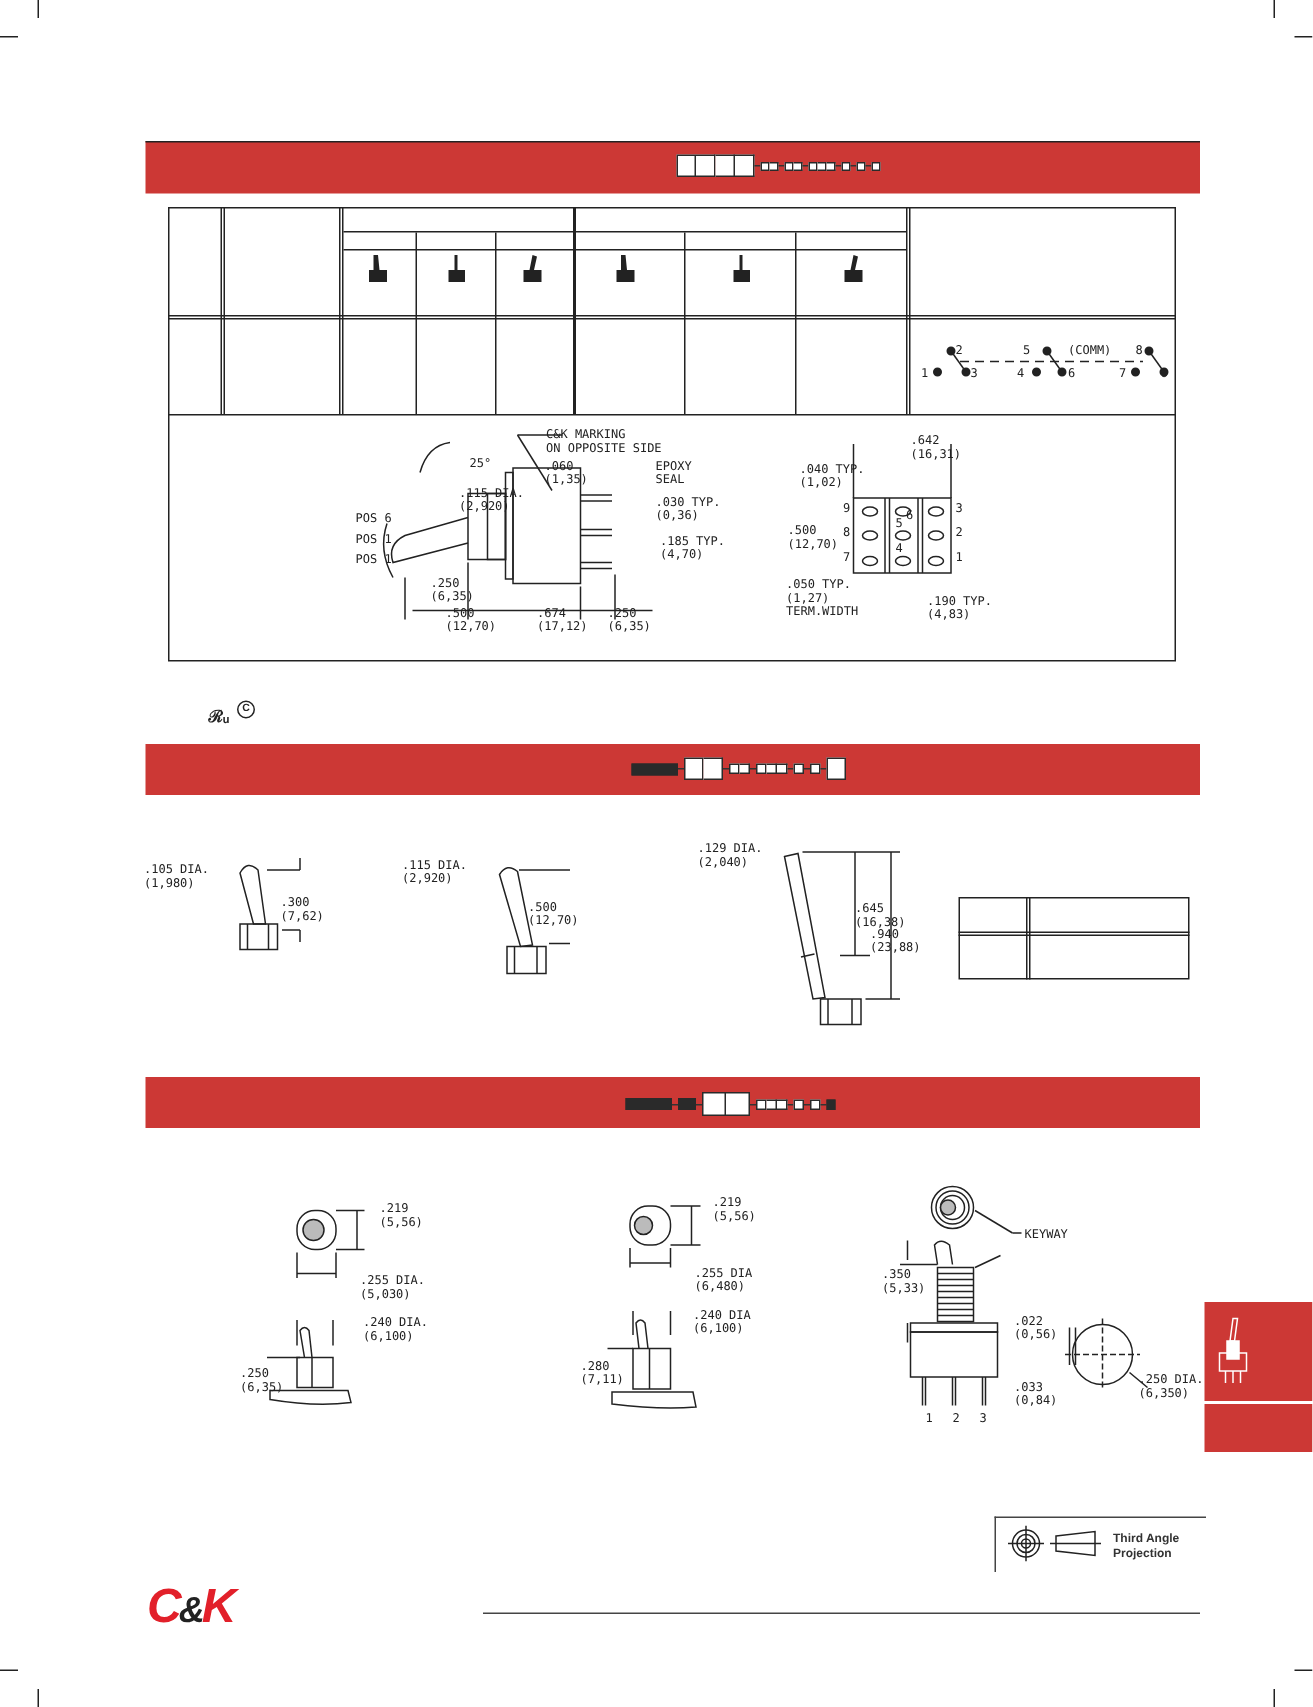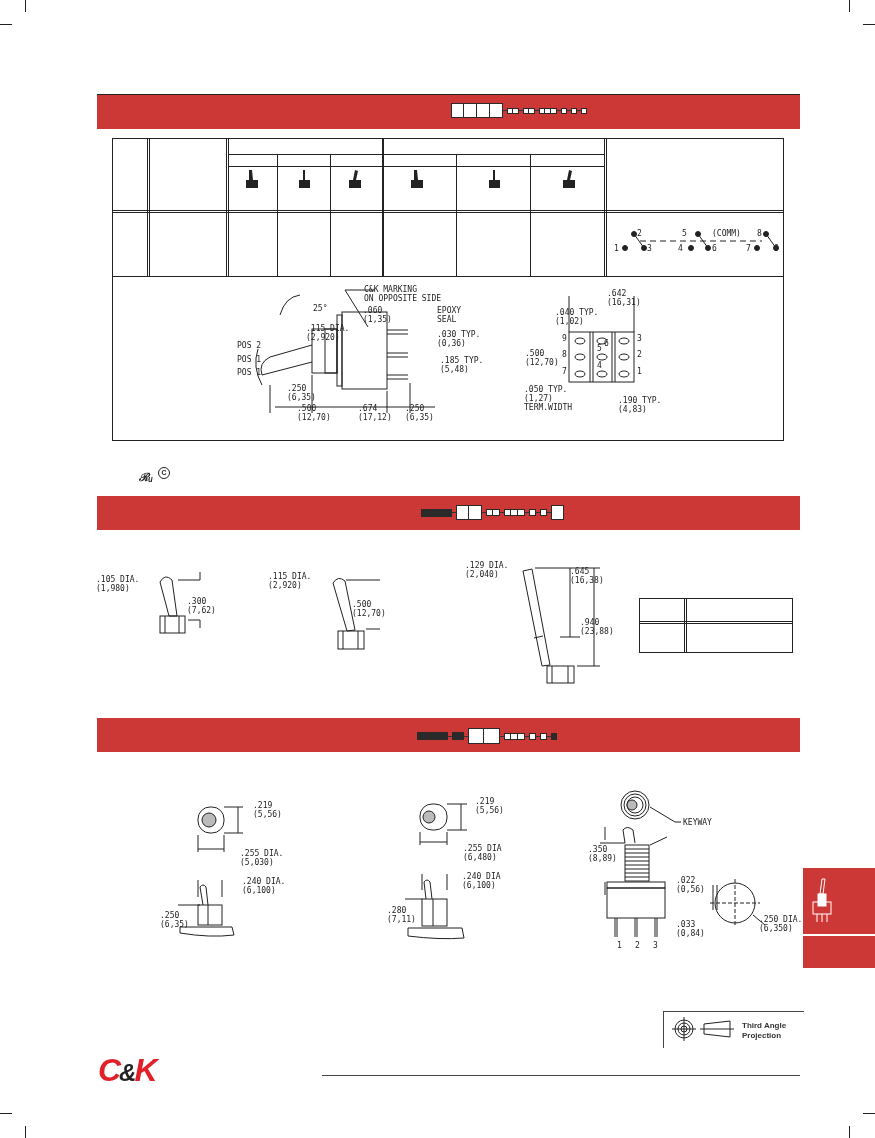--- a/index.html
+++ b/index.html
@@ -141,36 +141,36 @@
     <line x1="145" y1="5" x2="115" y2="5"></line>
       <line x1="115" y1="5" x2="138" y2="42"></line>
     <line x1="45" y1="122" x2="205" y2="122"></line>
     <line x1="40" y1="100" x2="40" y2="128"></line>
       <line x1="82" y1="90" x2="82" y2="128"></line>
     <line x1="157" y1="106" x2="157" y2="128"></line>
       <line x1="180" y1="98" x2="180" y2="128"></line>
     <path d="M70 10 Q55 12 50 30"></path>
   </g>
 </svg>
-<div class="abs mono" style="left:237px;top:341px">POS 2</div>
+<div class="abs mono" style="left:237px;top:341px">POS 6</div>
 <div class="abs mono" style="left:237px;top:355px">POS 1</div>
 <div class="abs mono" style="left:237px;top:368px">POS 1</div>
 <div class="abs mono" style="left:313px;top:304px">25°</div>
 <div class="abs mono" style="left:364px;top:285px">C&amp;K MARKING
 ON OPPOSITE SIDE</div>
 <div class="abs mono" style="left:363px;top:306px">.060
 (1,35)</div>
 <div class="abs mono" style="left:437px;top:306px">EPOXY
 SEAL</div>
 <div class="abs mono" style="left:306px;top:324px">.115 DIA.
 (2,920)</div>
 <div class="abs mono" style="left:437px;top:330px">.030 TYP.
 (0,36)</div>
 <div class="abs mono" style="left:440px;top:356px">.185 TYP.
-(5,48)</div>
+(4,70)</div>
 <div class="abs mono" style="left:287px;top:384px">.250
 (6,35)</div>
 <div class="abs mono" style="left:297px;top:404px">.500
 (12,70)</div>
 <div class="abs mono" style="left:358px;top:404px">.674
 (17,12)</div>
 <div class="abs mono" style="left:405px;top:404px">.250
 (6,35)</div>
 
 <svg class="abs" style="left:560px;top:290px" width="90" height="110">
@@ -189,40 +189,40 @@
       <ellipse cx="42" cy="67" rx="5" ry="3"></ellipse>
       <ellipse cx="64" cy="67" rx="5" ry="3"></ellipse>
     <ellipse cx="20" cy="84" rx="5" ry="3"></ellipse>
       <ellipse cx="42" cy="84" rx="5" ry="3"></ellipse>
       <ellipse cx="64" cy="84" rx="5" ry="3"></ellipse>
   </g>
 </svg>
 <div class="abs mono" style="left:590px;top:289px"></div>
 <div class="abs mono" style="left:607px;top:289px">.642
 (16,31)</div>
-<div class="abs mono" style="left:555px;top:308px">.040 TYP.
+<div class="abs mono" style="left:533px;top:308px">.040 TYP.
 (1,02)</div>
 <div class="abs mono" style="left:525px;top:349px">.500
 (12,70)</div>
 <div class="abs mono" style="left:524px;top:385px">.050 TYP.
 (1,27)
 TERM.WIDTH</div>
 <div class="abs mono" style="left:618px;top:396px">.190 TYP.
 (4,83)</div>
 <div class="abs mono" style="left:562px;top:334px">9</div>
 <div class="abs mono" style="left:562px;top:350px">8</div>
 <div class="abs mono" style="left:562px;top:367px">7</div>
 <div class="abs mono" style="left:637px;top:334px">3</div>
 <div class="abs mono" style="left:637px;top:350px">2</div>
 <div class="abs mono" style="left:637px;top:367px">1</div>
 <div class="abs mono" style="left:604px;top:339px">6</div>
 <div class="abs mono" style="left:597px;top:344px">5</div>
 <div class="abs mono" style="left:597px;top:361px">4</div>
 
-<div class="abs cert" style="left:139px;top:469px;font-style:italic;">ℛᵤ</div>
+<div class="abs cert" style="left:139px;top:469px;">ℛᵤ</div>
 <div class="abs" style="left:158px;top:467px;width:12px;height:12px;border:1.5px solid #222;border-radius:50%;box-sizing:border-box;font-size:7px;font-weight:bold;text-align:center;line-height:9px;">C</div>
 
 <div class="band" style="top:496px;height:34px;"></div>
 <div class="pn" style="left:421px;top:505px;">
   <div class="blk" style="width:31px;height:8px"></div>
   <div class="link"></div>
   <div class="box" style="width:13px;height:15px"></div>
   <div class="box" style="width:13px;height:15px;border-left:0"></div>
   <div class="link"></div>
   <div class="box" style="width:7px;height:7px"></div>
@@ -280,21 +280,21 @@
       <line x1="48" y1="101" x2="48" y2="118"></line>
     <line x1="15" y1="3" x2="80" y2="3"></line>
       <line x1="40" y1="72" x2="60" y2="72"></line>
       <line x1="57" y1="101" x2="80" y2="101"></line>
     <line x1="50" y1="3" x2="50" y2="72"></line>
       <line x1="74" y1="3" x2="74" y2="101"></line>
   </g>
 </svg>
 <div class="abs mono" style="left:465px;top:561px">.129 DIA.
 (2,040)</div>
-<div class="abs mono" style="left:570px;top:567px">.645
+<div class="abs mono" style="left:570px;top:601px">.645
 (16,38)</div>
 <div class="abs mono" style="left:580px;top:618px">.940
 (23,88)</div>
 
 <div class="abs" style="left:639px;top:598px;width:154px;height:55px;border:1px solid #222;box-sizing:border-box;"></div>
 <div class="grid-line" style="left:684px;top:598px;width:1px;height:55px"></div>
 <div class="grid-line" style="left:686px;top:598px;width:1px;height:55px"></div>
 <div class="grid-line" style="left:639px;top:621px;width:154px;height:1px"></div>
 <div class="grid-line" style="left:639px;top:623px;width:154px;height:1px"></div>
 
@@ -415,21 +415,21 @@
     <circle cx="140" cy="118" r="20"></circle>
     <line x1="115" y1="118" x2="165" y2="118" stroke-dasharray="4 2"></line>
       <line x1="140" y1="94" x2="140" y2="142" stroke-dasharray="4 2"></line>
     <line x1="118" y1="100" x2="118" y2="125"></line>
       <line x1="122" y1="100" x2="122" y2="125"></line>
     <line x1="158" y1="130" x2="170" y2="140"></line>
   </g>
 </svg>
 <div class="abs mono" style="left:683px;top:818px">KEYWAY</div>
 <div class="abs mono" style="left:588px;top:845px">.350
-(8,89)</div>
+(5,33)</div>
 <div class="abs mono" style="left:676px;top:876px">.022
 (0,56)</div>
 <div class="abs mono" style="left:676px;top:920px">.033
 (0,84)</div>
 <div class="abs mono" style="left:759px;top:915px">.250 DIA.
 (6,350)</div>
 <div class="abs mono" style="left:617px;top:941px">1</div>
 <div class="abs mono" style="left:635px;top:941px">2</div>
 <div class="abs mono" style="left:653px;top:941px">3</div>
 

